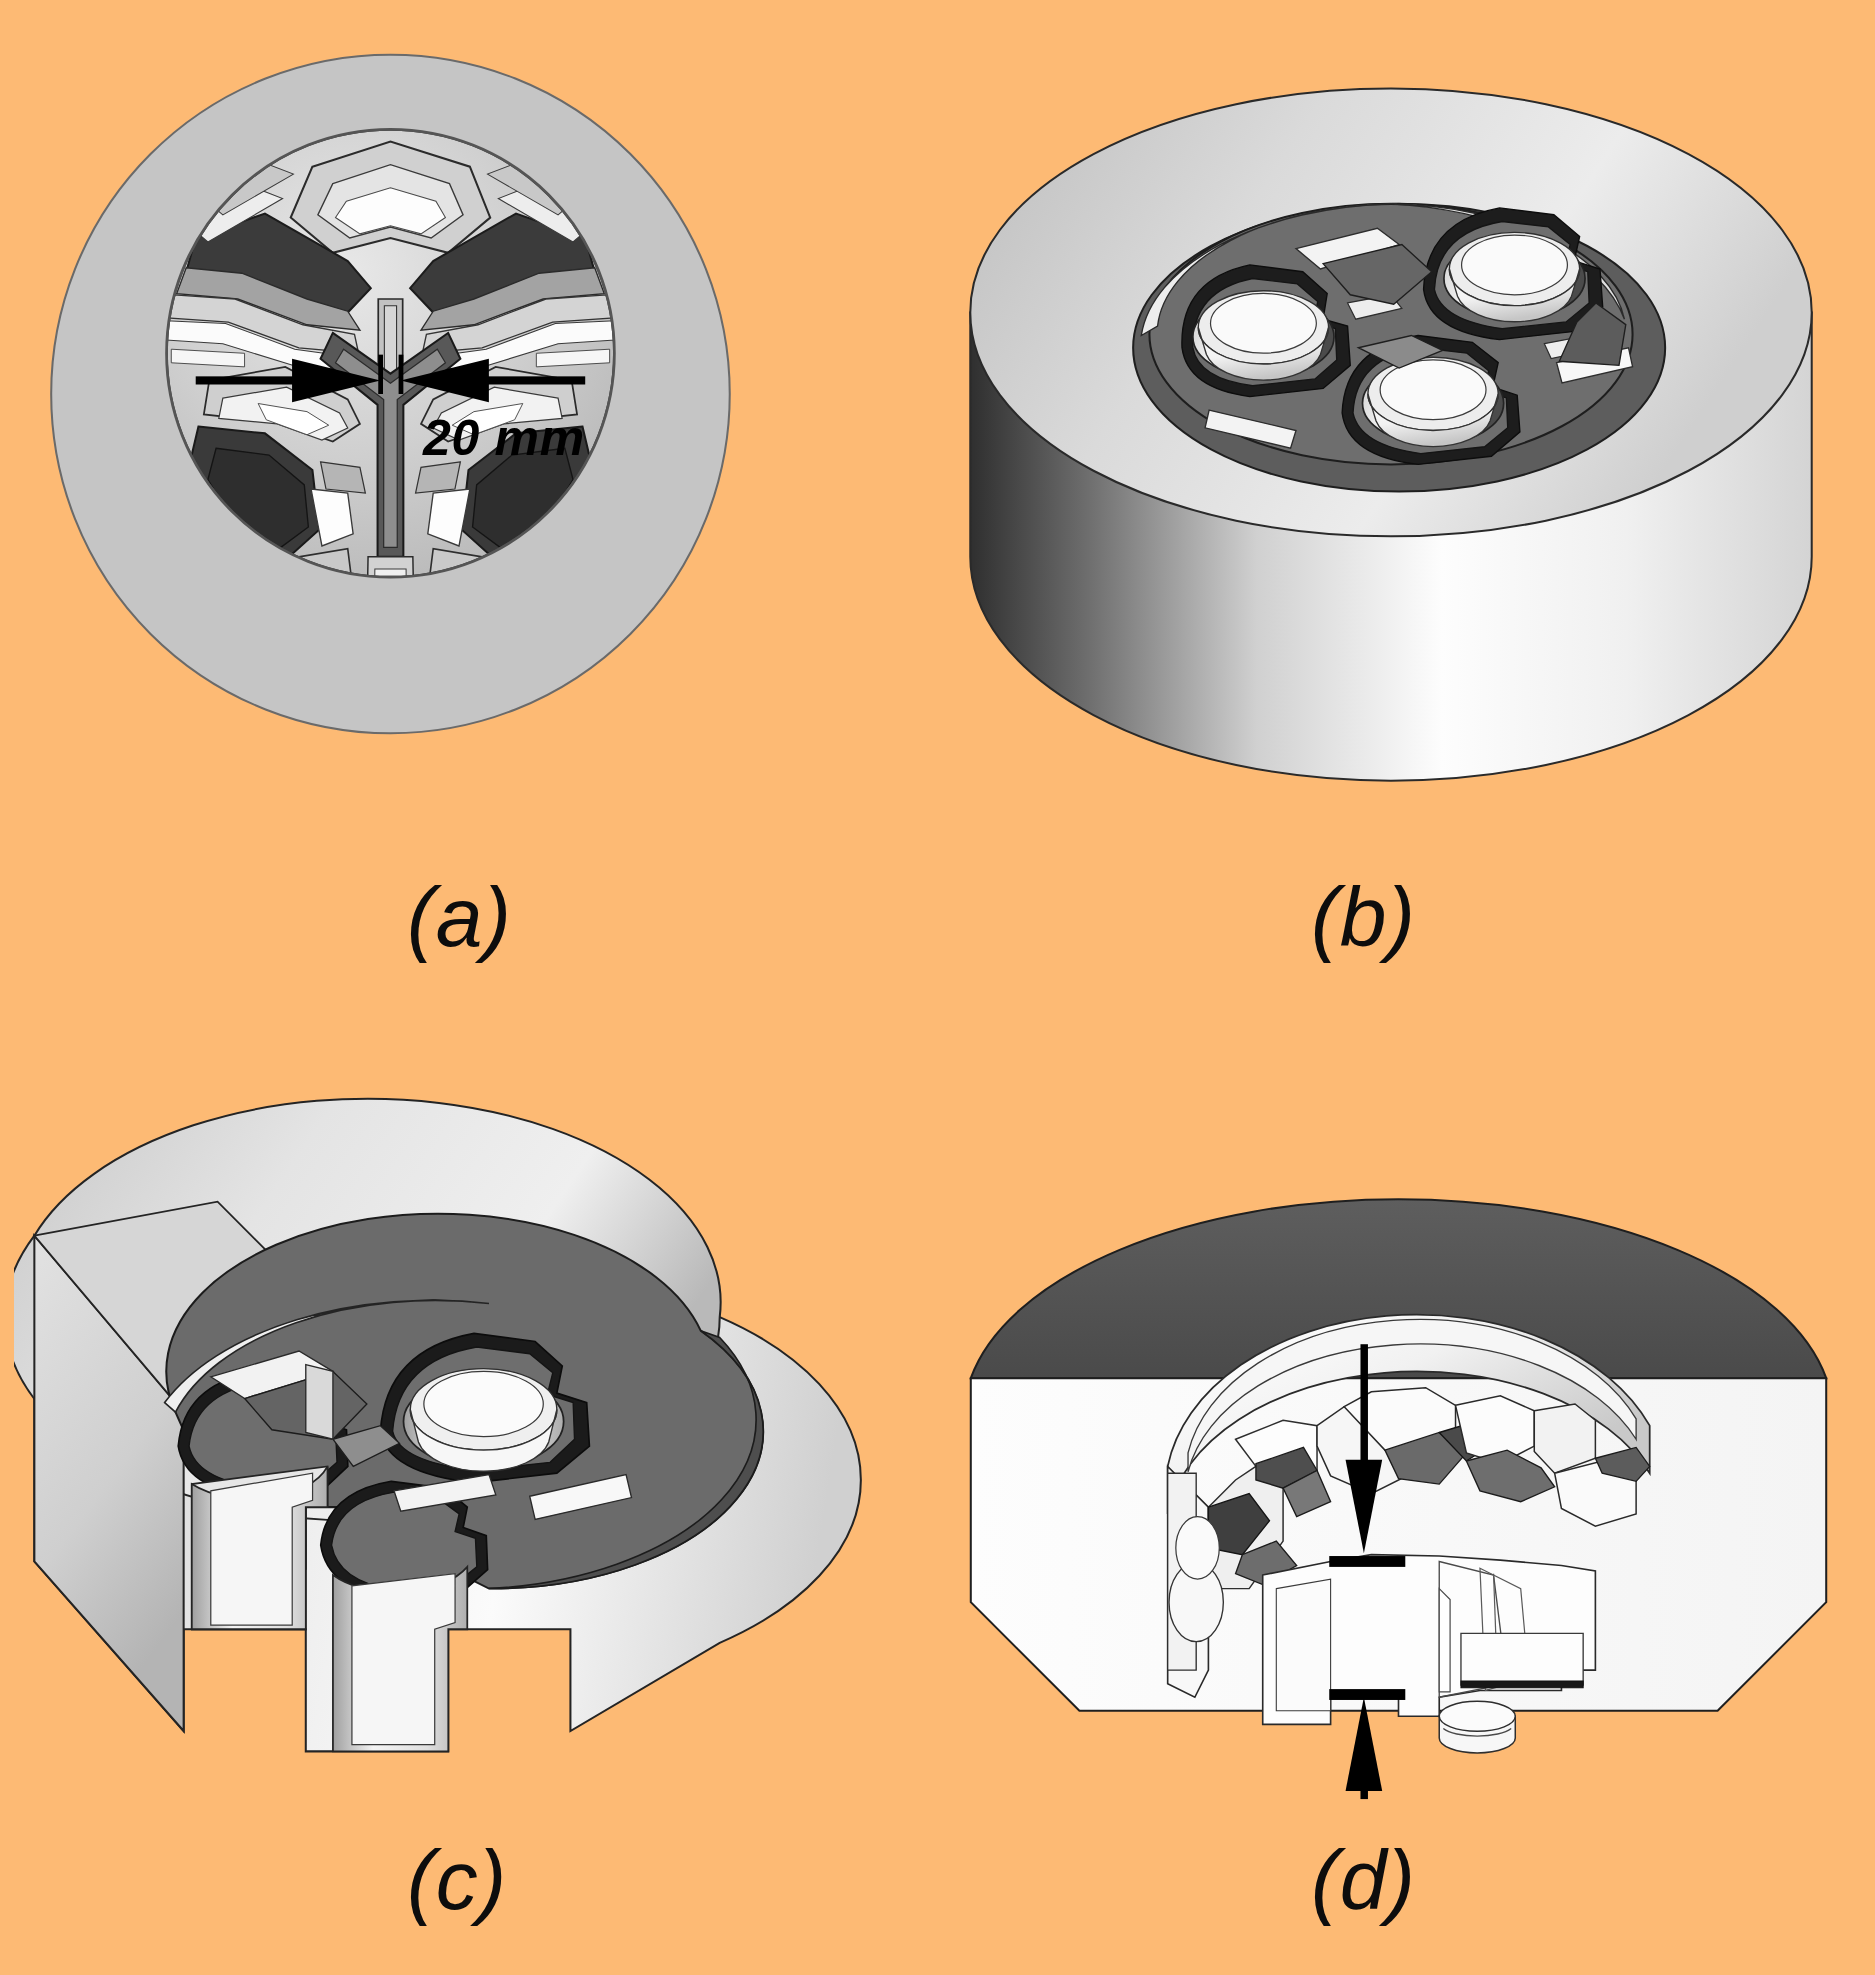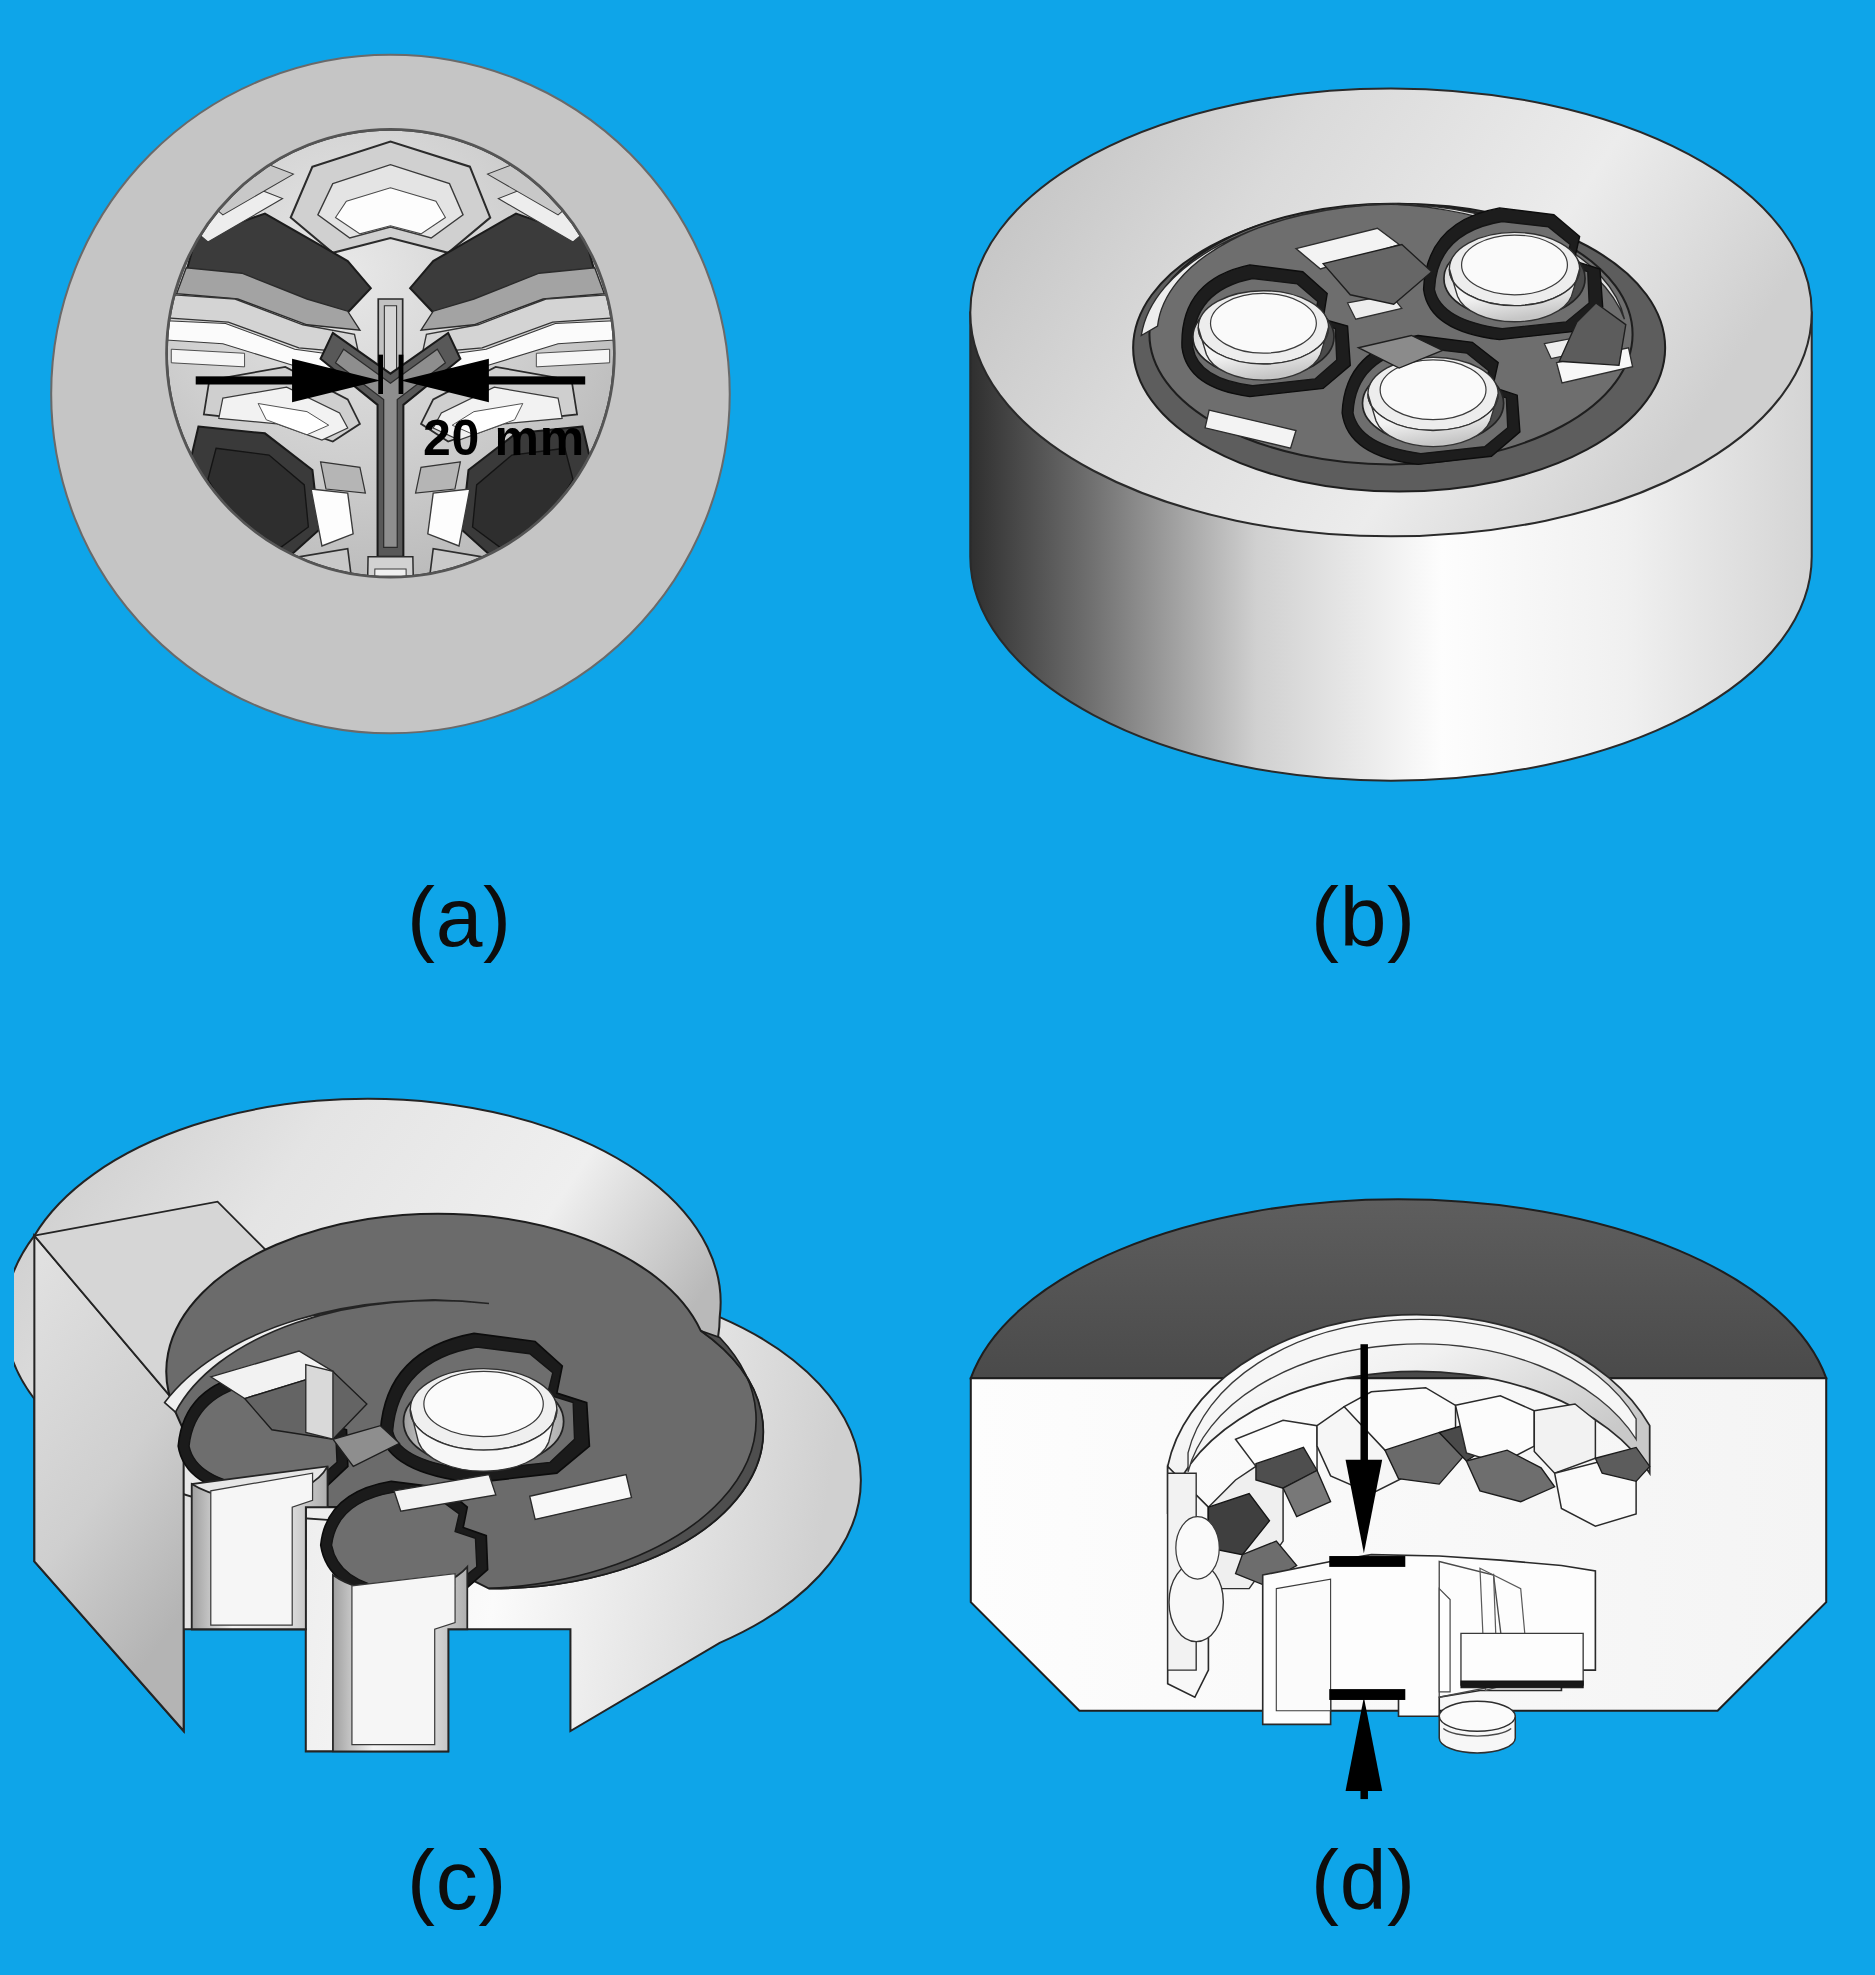--- a/index.html
+++ b/index.html
@@ -8,22 +8,23 @@
     padding: 0;
     background: #ffffff;
   }
   body {
     font-family: "Liberation Sans", sans-serif;
   }
   #figure {
     position: relative;
     width: 1876px;
     height: 1975px;
-    background: #0ea5e9;
+    background: #fdba74;
     overflow: hidden;
+    font-style: italic;
   }
   .panel {
     position: absolute;
   }
   .panel-label {
     position: absolute;
     font-family: "Liberation Sans", sans-serif;
     font-size: 84px;
     font-weight: 400;
     color: #0d0d0d;

